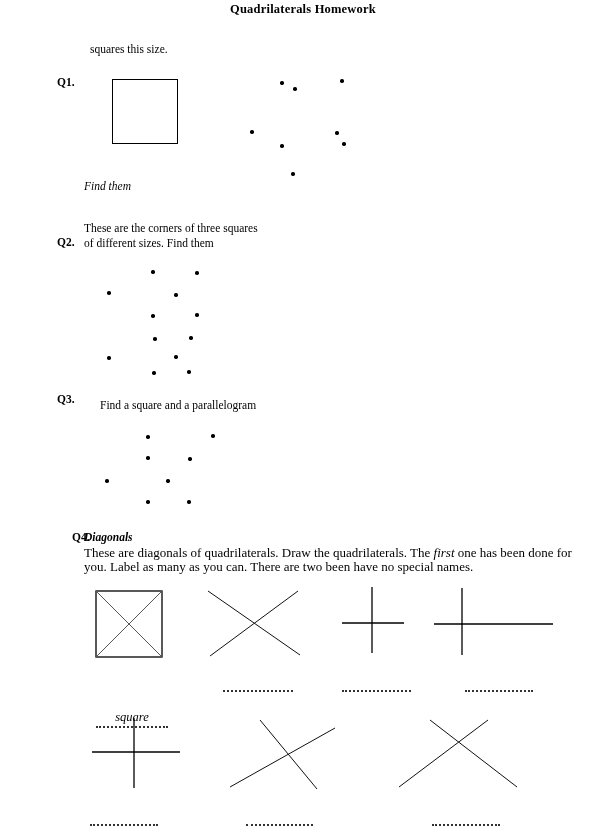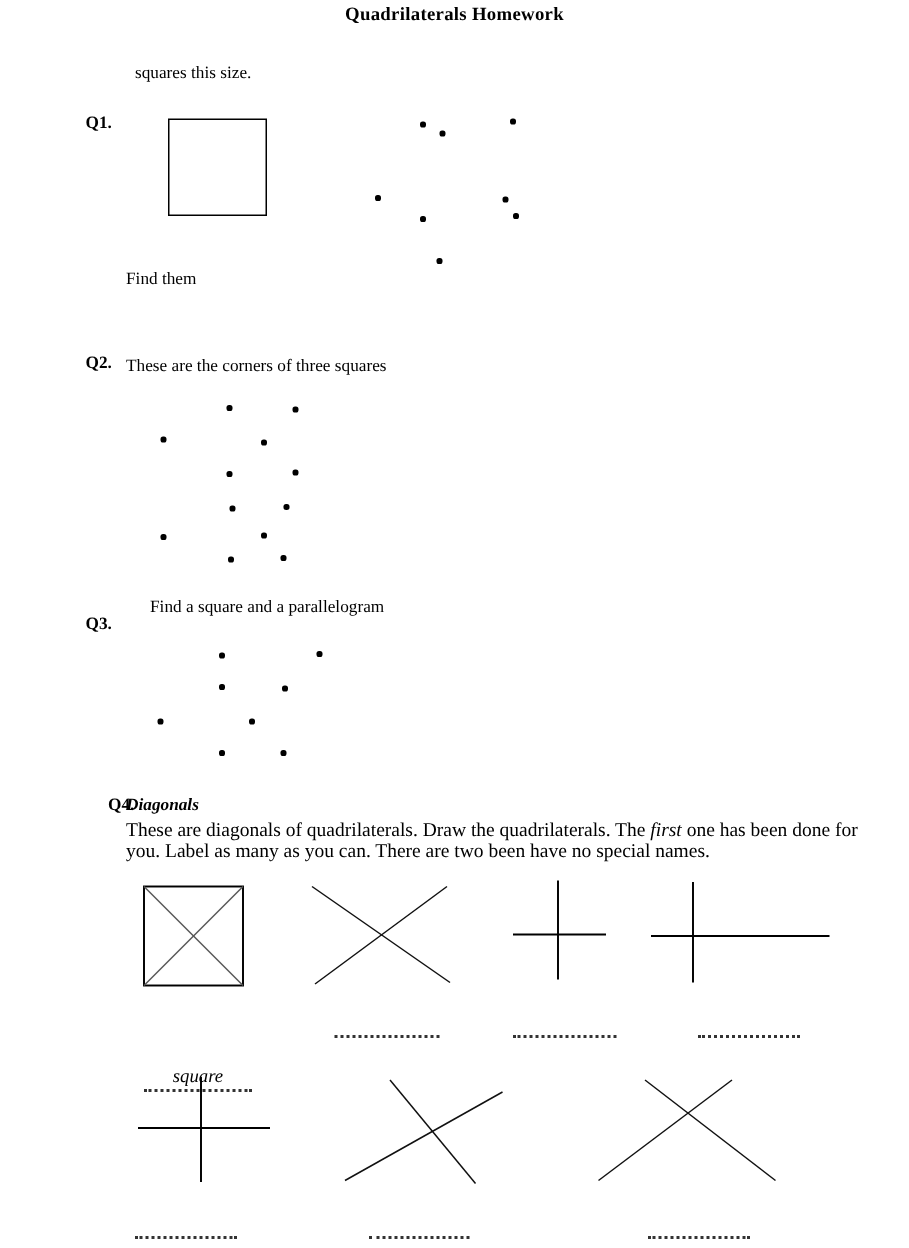--- a/index.html
+++ b/index.html
@@ -97,41 +97,42 @@
       <div class="dot" style="left: 280.3px; top: 81.3px;"></div>
       <div class="dot" style="left: 293.3px; top: 87.3px;"></div>
       <div class="dot" style="left: 340.3px; top: 79.3px;"></div>
       <div class="dot" style="left: 250.3px; top: 130.3px;"></div>
       <div class="dot" style="left: 280.3px; top: 144.3px;"></div>
       <div class="dot" style="left: 335.3px; top: 131.3px;"></div>
       <div class="dot" style="left: 342.3px; top: 142.3px;"></div>
       <div class="dot" style="left: 291.3px; top: 172.3px;"></div>
     </div>
 
-  <div class="abs qtext" style="left:84px; top:179px;">Find them</div>
+  <div class="abs qtext" style="left:84px; top:179px;font-style:italic;">Find them</div>
 
   <div class="abs qlabel" style="left:57px; top:236px;">Q2.</div>
-  <div class="abs qtext" style="left:84px; top:221px; width:300px;margin-top:16px;">These are the corners of three squares</div>
+  <div class="abs qtext" style="left:84px; top:221px; width:300px;">These are the corners of three squares</div>
+  <div class="abs qtext" style="left:84px; top:236px; width:300px;">of different sizes. Find them</div>
 
   <div class="dotfield" id="q2-dots" style="left:0; top:0;">
       <div class="dot" style="left: 151.3px; top: 270.3px;"></div>
       <div class="dot" style="left: 195.3px; top: 271.3px;"></div>
       <div class="dot" style="left: 107.3px; top: 291.3px;"></div>
       <div class="dot" style="left: 174.3px; top: 293.3px;"></div>
       <div class="dot" style="left: 151.3px; top: 314.3px;"></div>
       <div class="dot" style="left: 195.3px; top: 313.3px;"></div>
       <div class="dot" style="left: 153.3px; top: 337.3px;"></div>
       <div class="dot" style="left: 189.3px; top: 336.3px;"></div>
       <div class="dot" style="left: 107.3px; top: 356.3px;"></div>
       <div class="dot" style="left: 174.3px; top: 355.3px;"></div>
       <div class="dot" style="left: 152.3px; top: 371.3px;"></div>
       <div class="dot" style="left: 187.3px; top: 370.3px;"></div>
     </div>
 
-  <div class="abs qlabel" style="left:57px; top:410px;">Q3.</div>
+  <div class="abs qlabel" style="left:57px; top:393px;">Q3.</div>
   <div class="abs qtext" style="left:100px; top:398px; width:320px;">Find a square and a parallelogram</div>
 
   <div class="dotfield" id="q3-dots" style="left:0; top:0;">
       <div class="dot" style="left: 146.3px; top: 435.3px;"></div>
       <div class="dot" style="left: 211.3px; top: 434.3px;"></div>
       <div class="dot" style="left: 146.3px; top: 456.3px;"></div>
       <div class="dot" style="left: 188.3px; top: 457.3px;"></div>
       <div class="dot" style="left: 105.3px; top: 479.3px;"></div>
       <div class="dot" style="left: 166.3px; top: 479.3px;"></div>
       <div class="dot" style="left: 146.3px; top: 500.3px;"></div>

